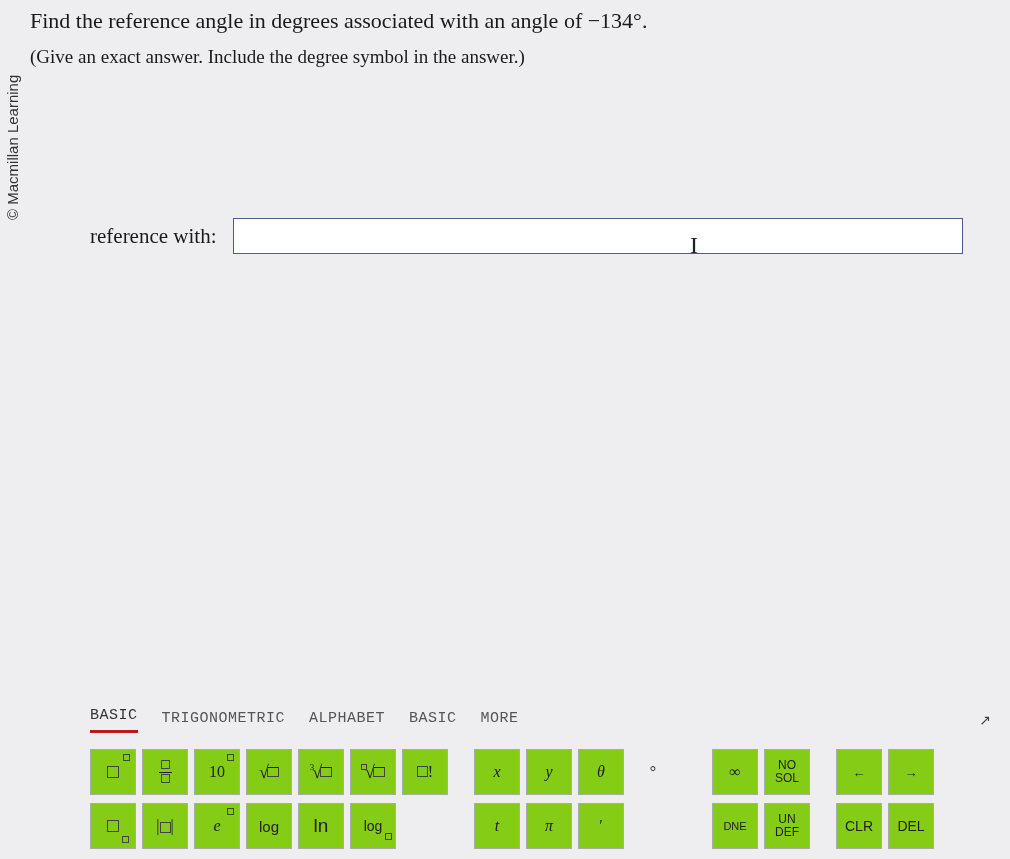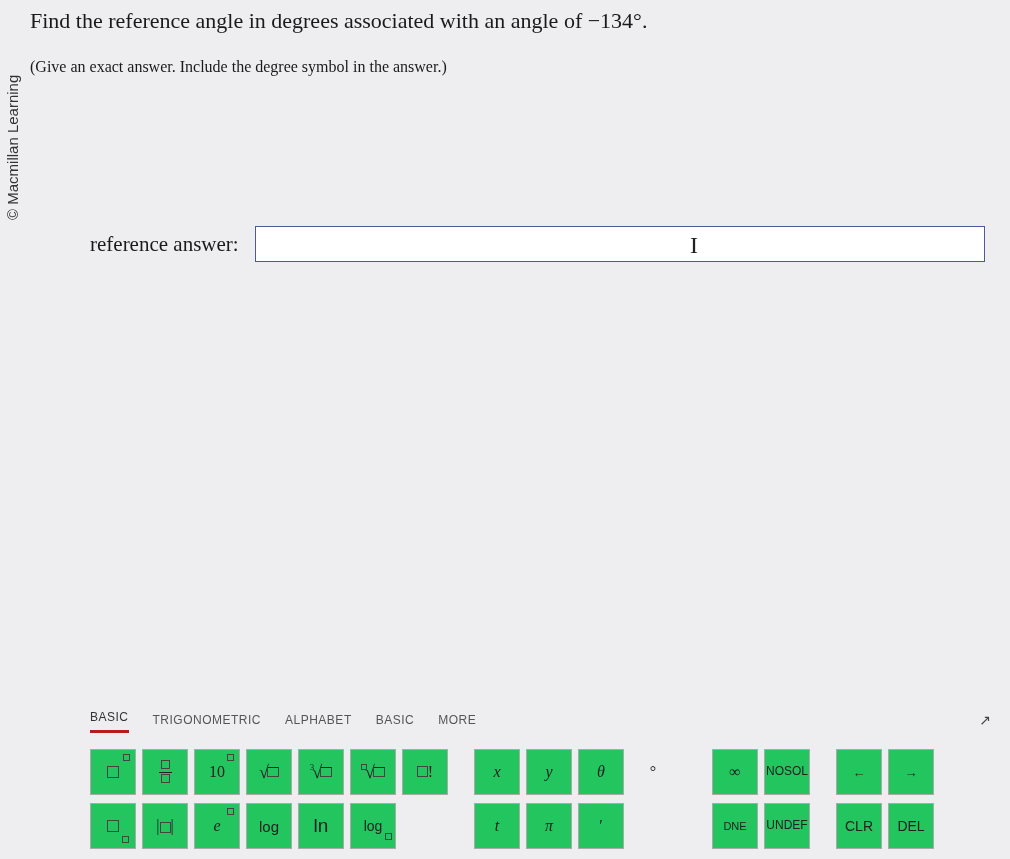--- a/index.html
+++ b/index.html
@@ -22,24 +22,24 @@
       color: #333;
       white-space: nowrap;
     }
     .content {
       padding-left: 30px;
       padding-top: 8px;
     }
     .question-line {
       font-size: 22px;
       color: #1a1a1a;
-      margin-bottom: 24px;
+      margin-bottom: 12px;
     }
     .instruction-line {
-      font-size: 16px;
+      font-size: 19px;
       color: #1a1a1a;
       margin-bottom: 150px;
     }
     .answer-row {
       display: flex;
       align-items: center;
       margin-left: 60px;
     }
     .answer-label {
       font-size: 21px;
@@ -73,25 +73,26 @@
       font-family: Arial, sans-serif;
     }
     .tabs {
       display: flex;
       gap: 24px;
       align-items: flex-end;
       padding-bottom: 6px;
       margin-bottom: 10px;
     }
     .tab {
-      font-size: 12px;
+      font-size: 15px;
       letter-spacing: 0.5px;
       color: #555;
       padding: 6px 0;
       cursor: pointer;
+      font-family: Liberation Mono, monospace;
     }
     .tab.active {
       color: #333;
       border-bottom: 3px solid #b71c1c;
     }
     .expand-btn {
       margin-left: auto;
       margin-right: 12px;
       width: 26px;
       height: 26px;
@@ -110,35 +111,35 @@
       display: flex;
       gap: 6px;
       align-items: center;
     }
     .group-gap { width: 14px; flex: 0 0 14px; }
     .group-gap-lg { width: 24px; flex: 0 0 24px; }
     .key {
       width: 46px;
       height: 46px;
       border: 1px solid #aaa;
-      background: #22c55e;
+      background: #84cc16;
       display: flex;
       align-items: center;
       justify-content: center;
       font-size: 16px;
       color: #222;
       cursor: pointer;
       font-family: 'Times New Roman', serif;
       position: relative;
       flex-shrink: 0;
     }
     .key.sans { font-family: Arial, sans-serif; font-size: 13px; }
     .key.italic { font-style: italic; }
     .key.noborder { border: none; background: transparent; }
-    .key.tall-txt { flex-direction: row; line-height: 1.1; font-size: 12px;}
+    .key.tall-txt { flex-direction: column; line-height: 1.1; font-size: 12px;}
     .frac {
       display: inline-flex;
       flex-direction: column;
       align-items: center;
       font-size: 10px;
       line-height: 1;
     }
     .frac .num { border-bottom: 1px solid #222; padding: 0 2px 1px; }
     .frac .den { padding-top: 1px; }
     .placeholder-box {
@@ -167,21 +168,21 @@
 </head>
 <body>
 
 <div class="copyright">© Macmillan Learning</div>
 
 <div class="content">
   <p class="question-line">Find the reference angle in degrees associated with an angle of −134°.</p>
   <p class="instruction-line">(Give an exact answer. Include the degree symbol in the answer.)</p>
 
   <div class="answer-row">
-    <span class="answer-label">reference answer:</span>
+    <span class="answer-label">reference with:</span>
     <input class="answer-input" type="text" value="" style="">
   </div>
 </div>
 
 <div class="caret">I</div>
 
 <div class="toolbar">
   <div class="tabs">
     <div class="tab active">BASIC</div>
     <div class="tab">TRIGONOMETRIC</div>

